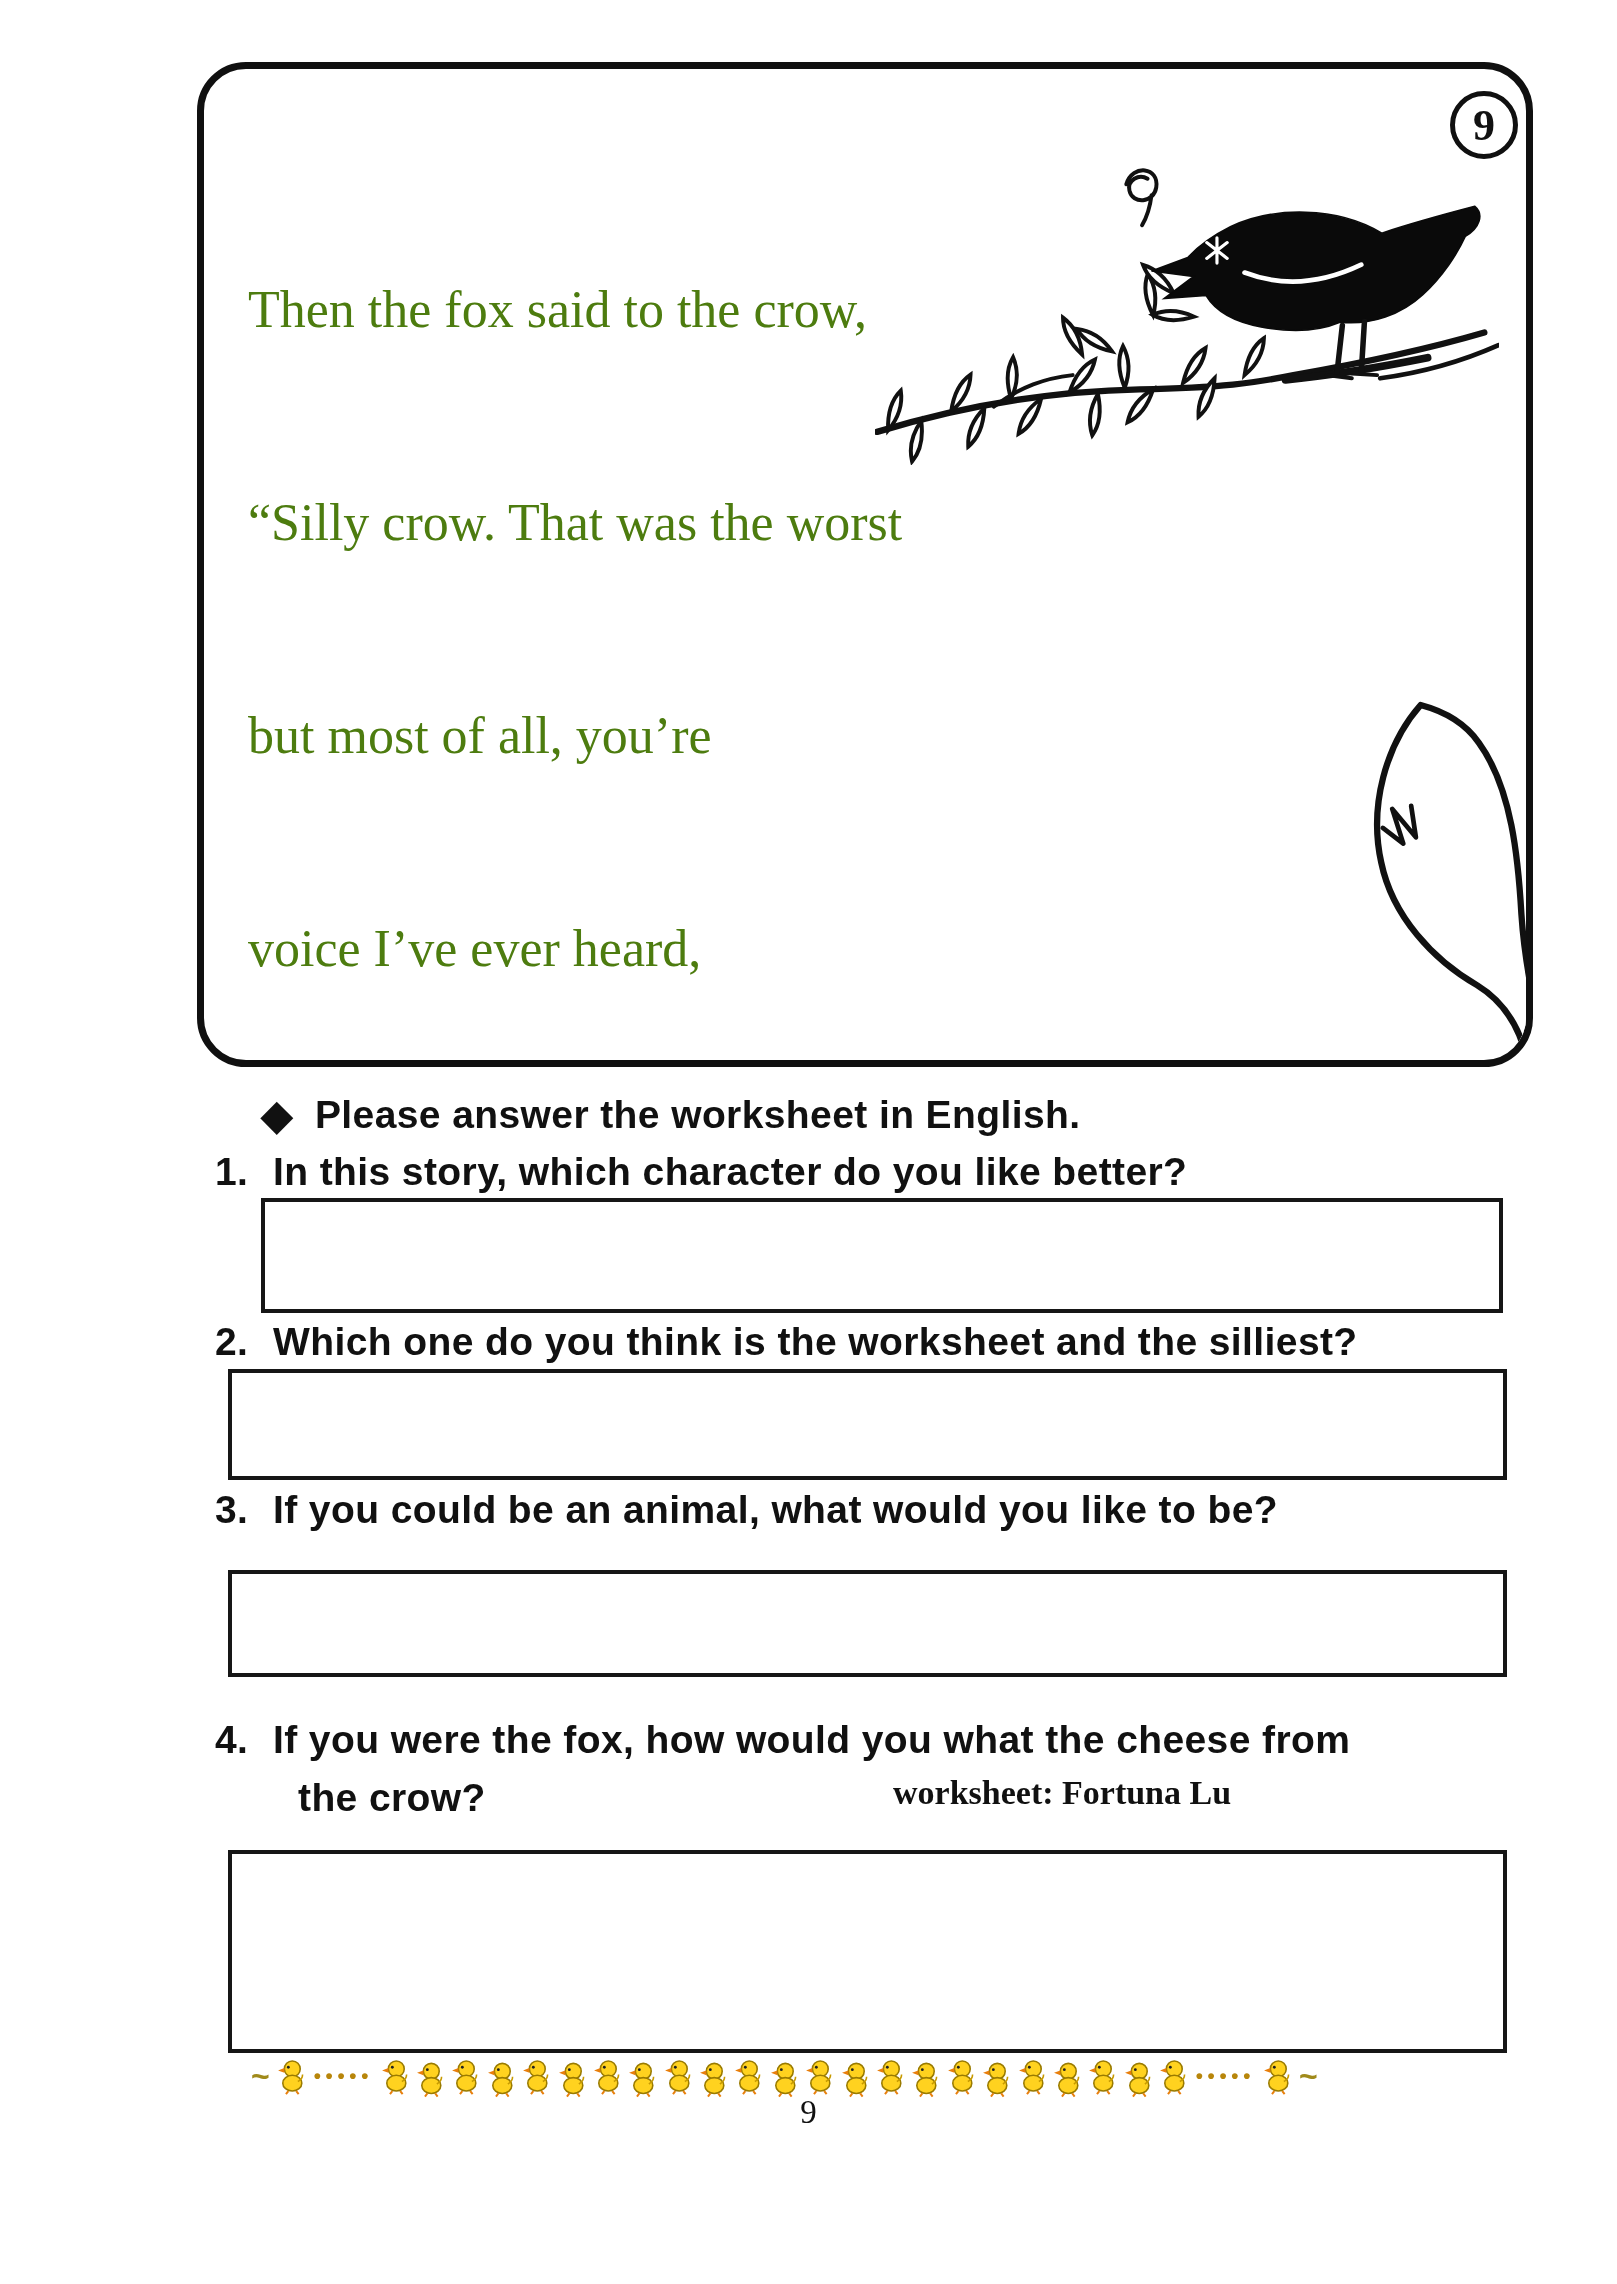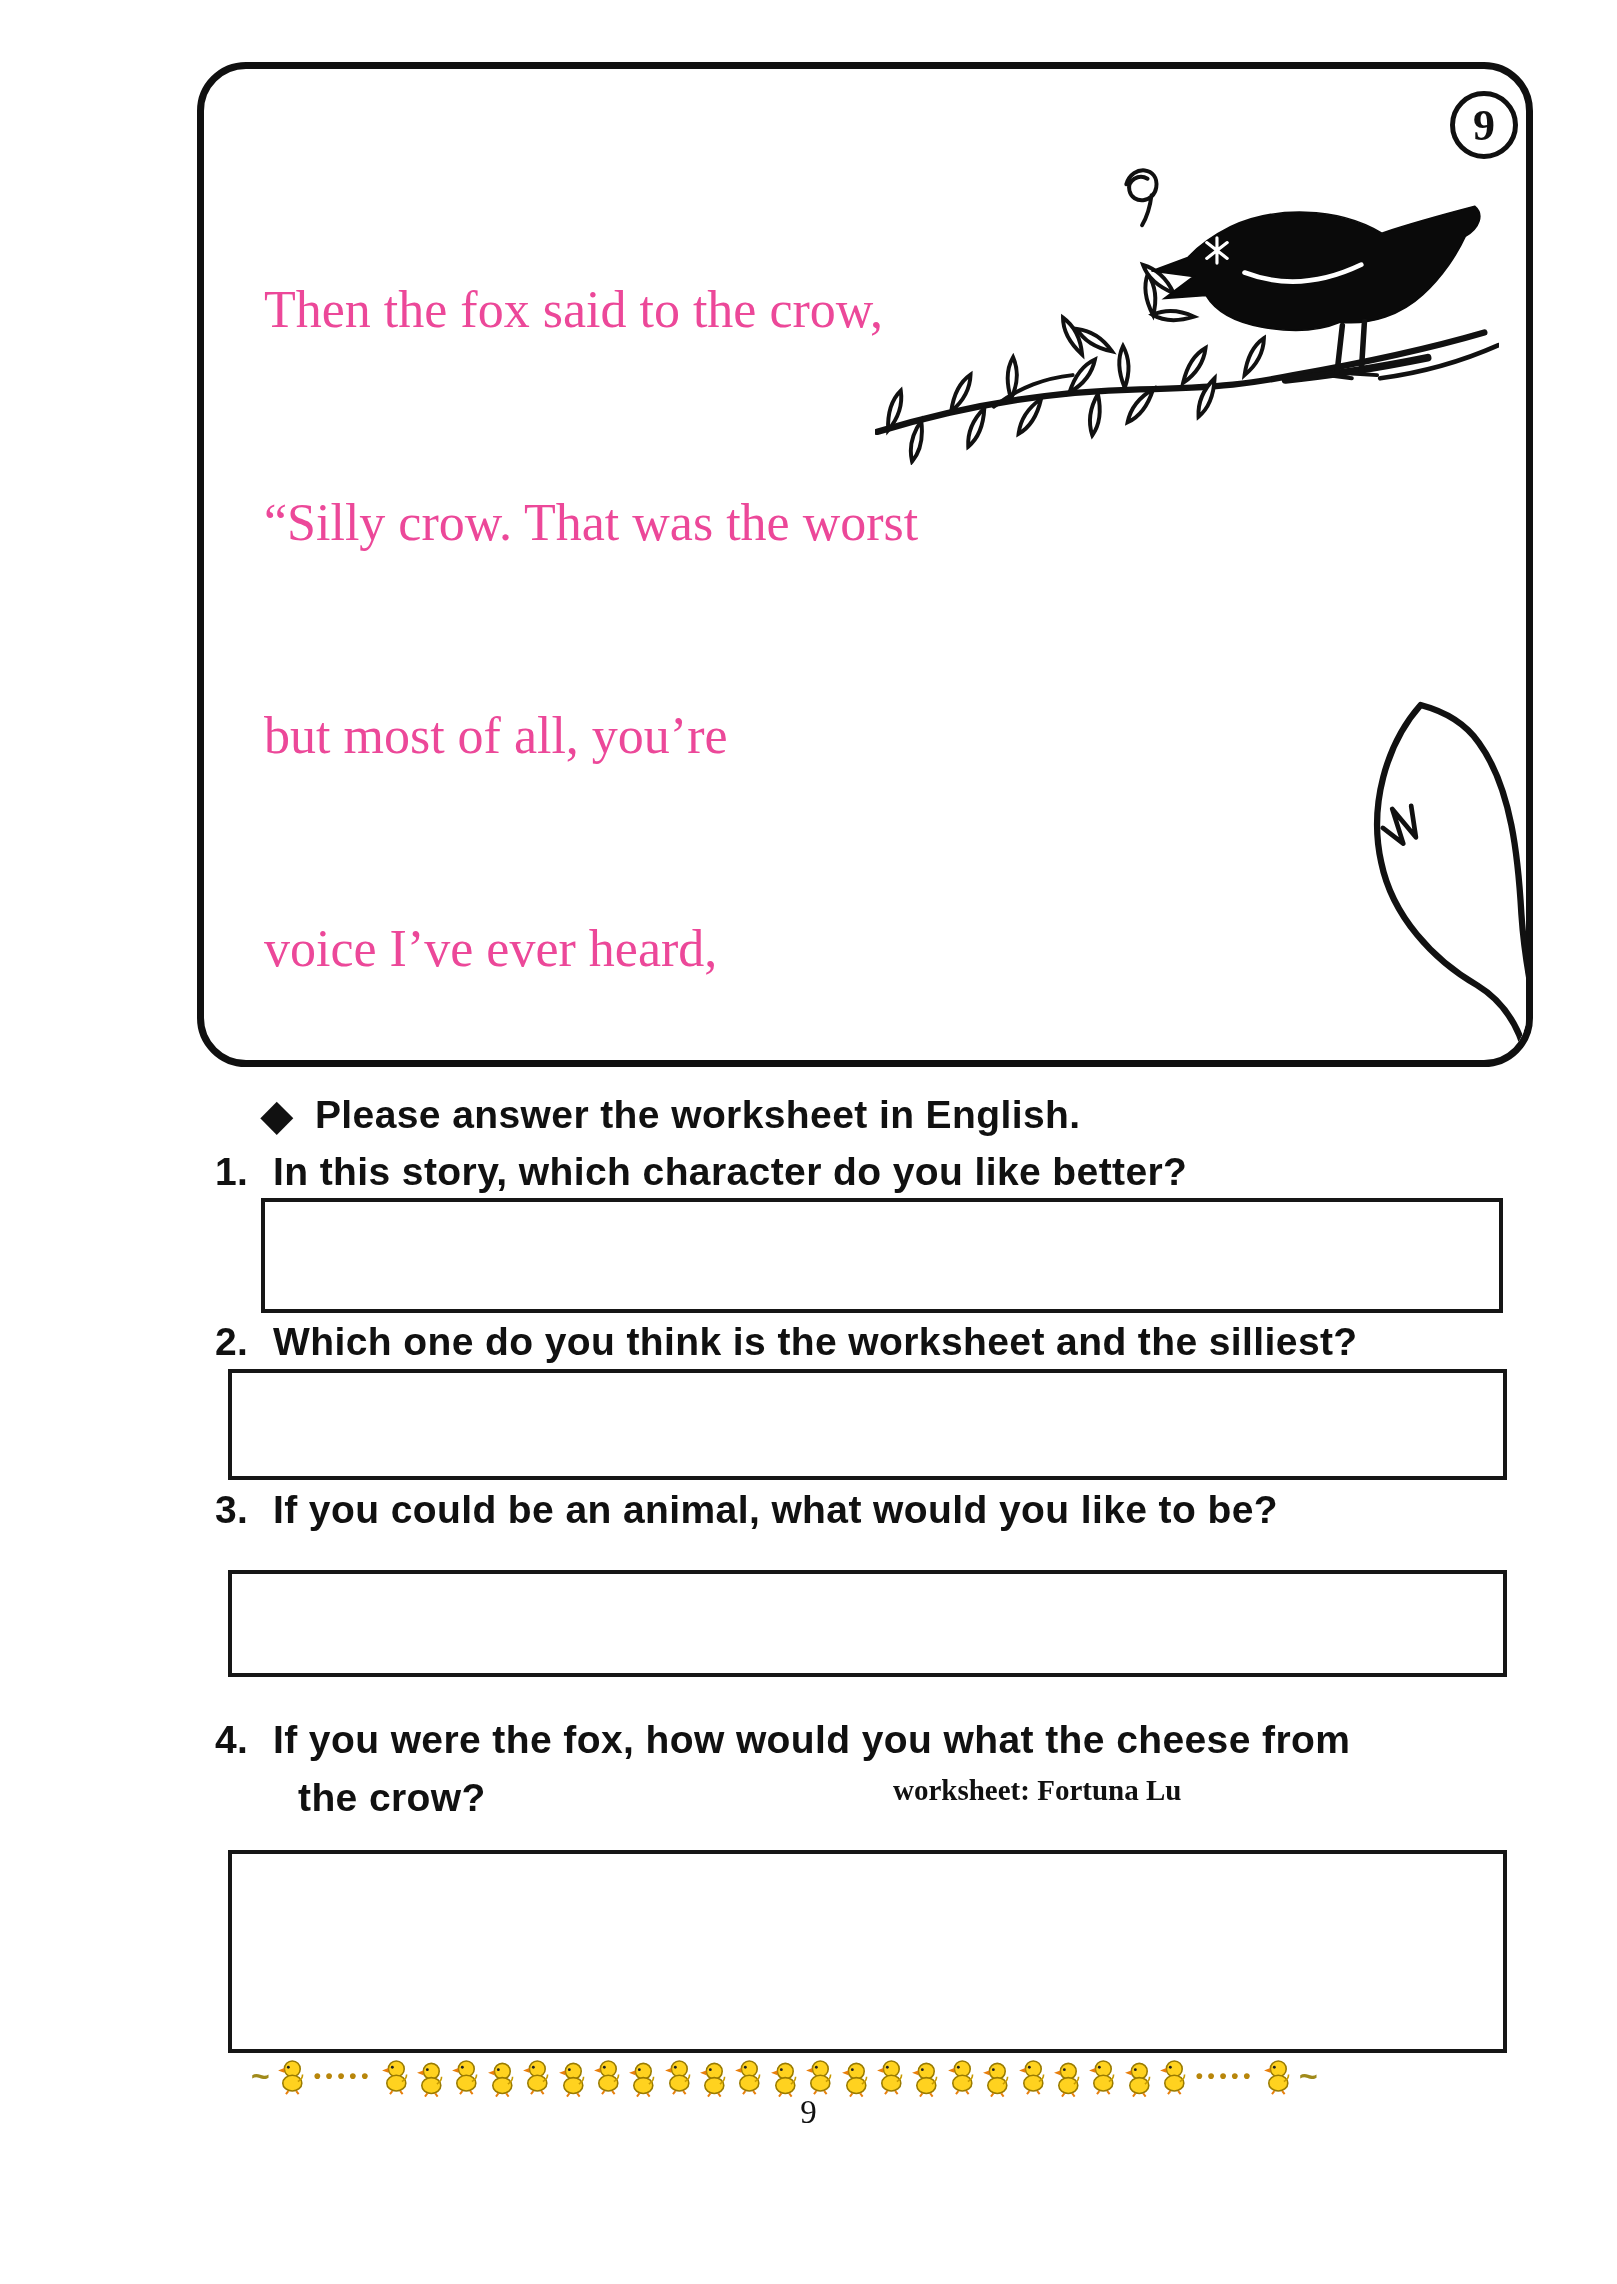--- a/index.html
+++ b/index.html
@@ -14,41 +14,41 @@
     border:7.1px solid #101010; border-radius:49px; background:#fff;
     box-sizing:border-box; overflow:hidden;
   }
   .badge {
     position:absolute; left:1246px; top:22px; width:68px; height:68px;
     border:5.5px solid #101010; border-radius:50%; box-sizing:border-box;
     display:flex; align-items:center; justify-content:center;
     font-family:"Liberation Serif", serif; font-weight:700; font-size:44px;
   }
   .story-text {
-    position:absolute; left:60px; top:63px;
+    position:absolute; left:44px; top:63px;
     font-family:"Liberation Serif", serif; font-size:52px; line-height:71px;
-    white-space:pre-wrap; color:#ec4899;
+    white-space:pre-wrap; color:#4d7c0f;
   }
   .crow-svg { position:absolute; left:671px; top:49px; width:624px; height:347px; }
   .tail-svg { position:absolute; left:1106px; top:625px; width:237px; height:378px; }
 
   
   .heading-row {
     position:absolute; left:261px; top:1093px; display:flex; align-items:center;
     gap:22px; font-weight:700; font-size:39px; letter-spacing:0.4px;
   }
   .diamond { font-size:41px; line-height:1; }
   .q-row {
     position:absolute; display:flex; font-weight:700; font-size:39px;
     letter-spacing:0.4px; white-space:nowrap;
   }
   .q-num { width:58px; flex:none; }
   .credit {
     position:absolute; left:595px; top:-1.6px; white-space:nowrap;
-    font-family:"Liberation Serif", serif; font-weight:700; font-size:29px;
+    font-family:"Liberation Serif", serif; font-weight:700; font-size:34px;
     letter-spacing:0;
   }
   .answer-box {
     position:absolute; border:4px solid #161616; background:#fff;
     box-sizing:border-box; cursor:text;
   }
 
   
   .chick-border {
     position:absolute; left:251px; top:2057px; display:flex;

